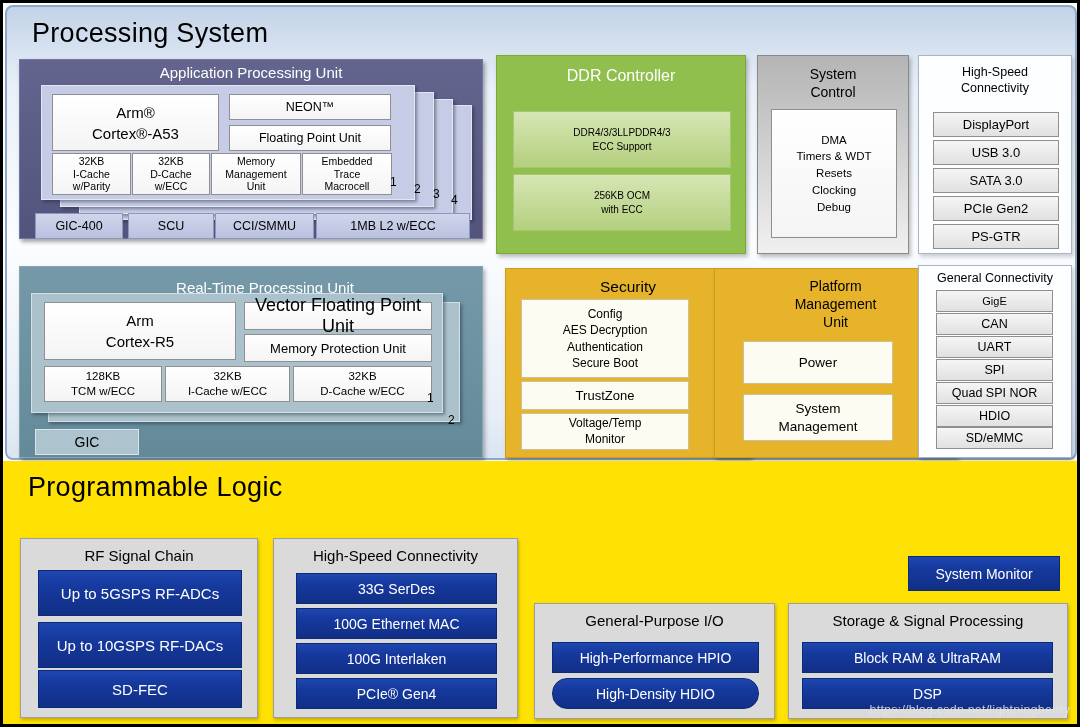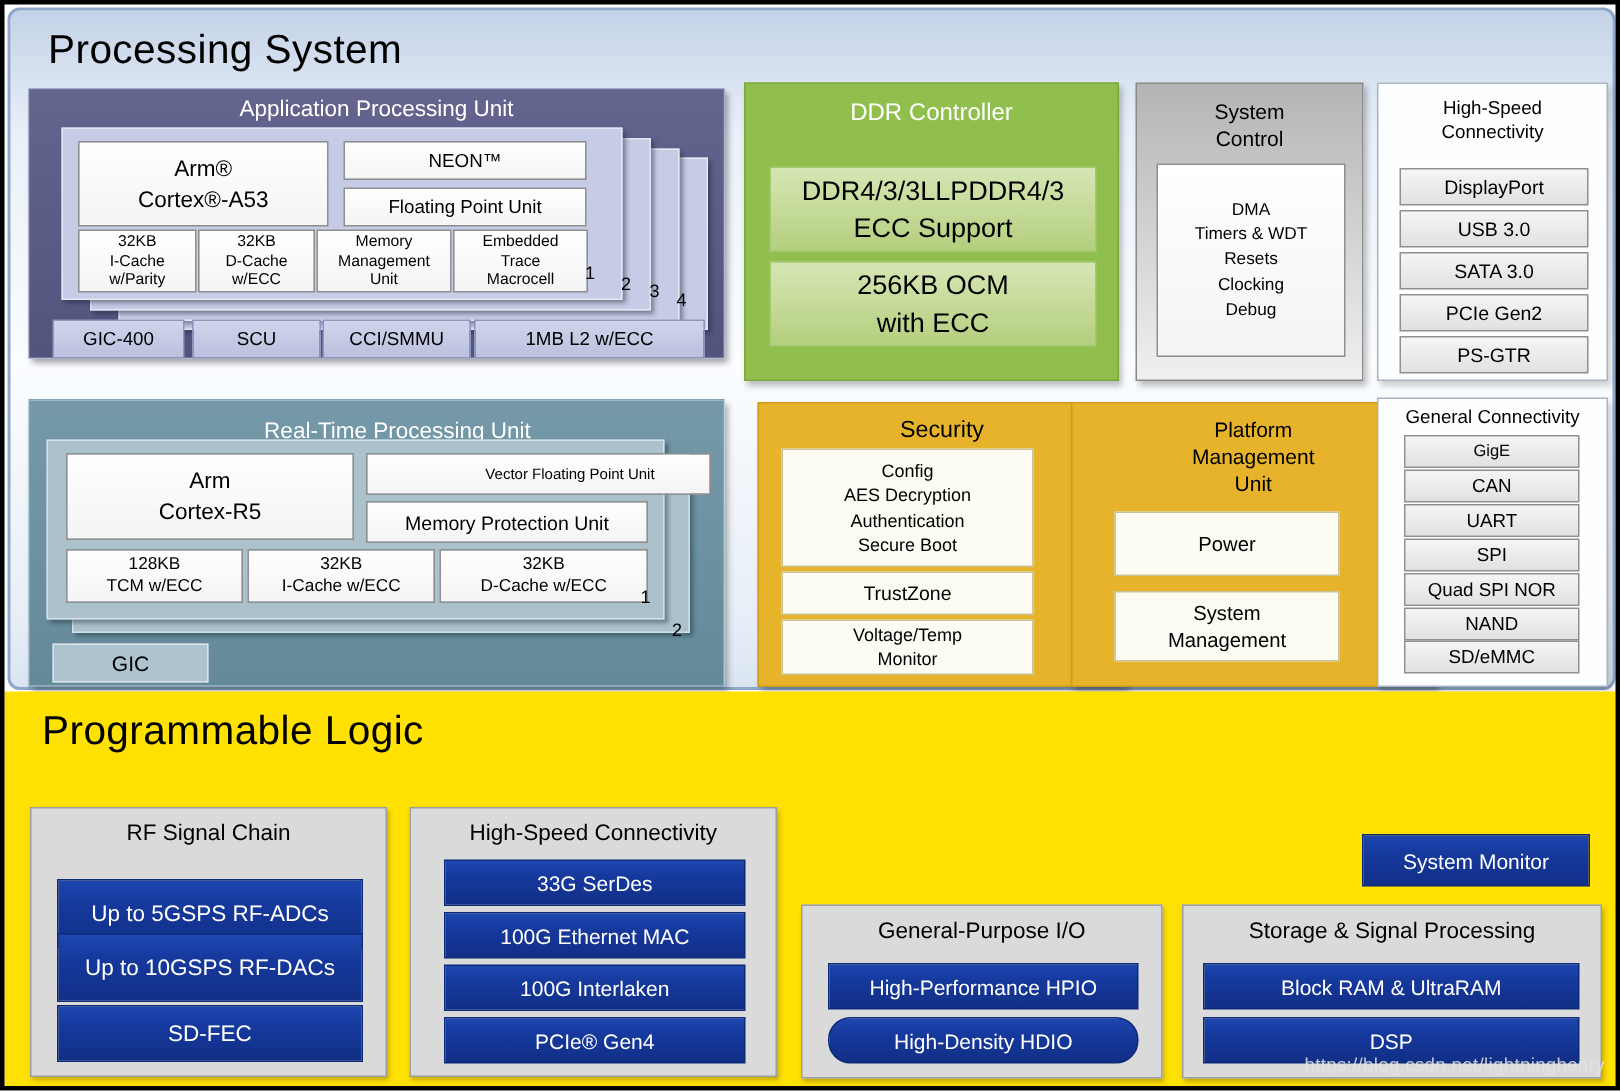--- a/index.html
+++ b/index.html
@@ -30,21 +30,21 @@
   
   .rpu{left:12px;top:259px;width:462px;height:190px;background:linear-gradient(180deg,#7599a8,#648a9a);
        border:1px solid #85a5b2;box-shadow:2px 3px 4px rgba(0,0,0,.3);}
   .rcard{background:#abc2cd;border:1px solid #d3e0e6;box-shadow:2px 2px 3px rgba(20,40,50,.45);}
   .gicbox{background:#adc3cd;border:1px solid #d8e4e9;font-size:14px;}
 
   
   .ddr{left:489px;top:48px;width:248px;height:197px;background:#90bf4d;border:1px solid #7aa83a;
        box-shadow:2px 3px 4px rgba(0,0,0,.25);}
   .ddr-title{font-size:16px;}
-  .greenbox{background:linear-gradient(180deg,#d6e6b4,#b4cf7e);border:1px solid #a6c873;font-size:18px;line-height:1.35;}
+  .greenbox{background:linear-gradient(180deg,#d6e6b4,#b4cf7e);border:1px solid #a6c873;font-size:10px;line-height:1.35;}
 
   
   .sysctl{left:750px;top:48px;width:150px;height:197px;background:linear-gradient(180deg,#b4b4b4,#f0f0f0);
           border:1px solid #8a8a8a;box-shadow:2px 3px 4px rgba(0,0,0,.25);}
   .sysctl-title{font-size:14px;line-height:1.3;}
   .sysctl-body{font-size:11.5px;line-height:1.45;}
 
   
   .wpanel{background:#fdfeff;border:1px solid #a9b4c4;box-shadow:2px 3px 4px rgba(0,0,0,.18);}
   .graybtn{background:linear-gradient(180deg,#f5f5f5,#e1e1e1);border:1px solid #8f8f8f;}
@@ -110,21 +110,21 @@
       <div class="abs lavbtn flexc" style="left:195px;top:153px;width:97px;height:24px;">CCI/SMMU</div>
       <div class="abs lavbtn flexc" style="left:296px;top:153px;width:152px;height:24px;">1MB L2 w/ECC</div>
     </div>
 
     <div class="abs rpu">
       <div class="abs blk-title white-t" style="top:12px;padding-left:28px;">Real-Time Processing Unit</div>
       <div class="abs rcard" style="left:28px;top:35px;width:410px;height:118px;"></div>
       <div class="abs rcard" style="left:11px;top:26px;width:410px;height:118px;">
         <div class="abs wbox flexc pre" style="left:12px;top:8px;width:190px;height:56px;font-size:15px;line-height:1.4;">Arm
 Cortex-R5</div>
-        <div class="abs wbox flexc" style="left:212px;top:8px;width:186px;height:26px;font-size:10px;padding-left:42px;">Vector Floating Point Unit</div>
+        <div class="abs wbox flexc" style="left:212px;top:8px;width:186px;height:26px;font-size:18px;">Vector Floating Point Unit</div>
         <div class="abs wbox flexc" style="left:212px;top:40px;width:186px;height:26px;font-size:13px;">Memory Protection Unit</div>
         <div class="abs wbox flexc pre" style="left:12px;top:72px;width:116px;height:34px;font-size:11.5px;line-height:1.3;">128KB
 TCM w/ECC</div>
         <div class="abs wbox flexc pre" style="left:133px;top:72px;width:123px;height:34px;font-size:11.5px;line-height:1.3;">32KB
 I-Cache w/ECC</div>
         <div class="abs wbox flexc pre" style="left:261px;top:72px;width:137px;height:34px;font-size:11.5px;line-height:1.3;">32KB
 D-Cache w/ECC</div>
       </div>
       <div class="abs corenum" style="left:407px;top:124px;">1</div>
       <div class="abs corenum" style="left:428px;top:146px;">2</div>
@@ -180,31 +180,31 @@
 Management</div>
     </div>
 
     <div class="abs wpanel genconn">
       <div class="abs blk-title" style="top:5px;font-size:12.5px;">General Connectivity</div>
       <div class="abs graybtn flexc" style="left:17px;top:24px;width:115px;height:20px;font-size:11px;">GigE</div>
       <div class="abs graybtn flexc" style="left:17px;top:47px;width:115px;height:20px;font-size:12.5px;">CAN</div>
       <div class="abs graybtn flexc" style="left:17px;top:70px;width:115px;height:20px;font-size:12.5px;">UART</div>
       <div class="abs graybtn flexc" style="left:17px;top:93px;width:115px;height:20px;font-size:12.5px;">SPI</div>
       <div class="abs graybtn flexc" style="left:17px;top:116px;width:115px;height:20px;font-size:12.5px;">Quad SPI NOR</div>
-      <div class="abs graybtn flexc" style="left:17px;top:139px;width:115px;height:20px;font-size:12.5px;">NAND</div>
+      <div class="abs graybtn flexc" style="left:17px;top:139px;width:115px;height:20px;font-size:12.5px;">HDIO</div>
       <div class="abs graybtn flexc" style="left:17px;top:161px;width:115px;height:20px;font-size:12.5px;">SD/eMMC</div>
     </div>
   </div>
 
   <div class="abs pl">
     <div class="abs pl-title">Programmable Logic</div>
 
     <div class="abs plpanel" style="left:17px;top:77px;width:236px;height:178px;">
       <div class="abs plpanel-title" style="top:8px;">RF Signal Chain</div>
-      <div class="abs navybox flexc rf-item" style="left:17px;top:47px;width:202px;height:44px;">Up to 5GSPS RF-ADCs</div>
+      <div class="abs navybox flexc rf-item" style="left:17px;top:31px;width:202px;height:44px;">Up to 5GSPS RF-ADCs</div>
       <div class="abs navybox flexc rf-item" style="left:17px;top:83px;width:202px;height:44px;">Up to 10GSPS RF-DACs</div>
       <div class="abs navybox flexc rf-item" style="left:17px;top:131px;width:202px;height:36px;">SD-FEC</div>
     </div>
 
     <div class="abs plpanel" style="left:270px;top:77px;width:243px;height:178px;">
       <div class="abs plpanel-title" style="top:8px;">High-Speed Connectivity</div>
       <div class="abs navybox flexc pl-item" style="left:22px;top:34px;width:199px;height:29px;">33G SerDes</div>
       <div class="abs navybox flexc pl-item" style="left:22px;top:69px;width:199px;height:29px;">100G Ethernet MAC</div>
       <div class="abs navybox flexc pl-item" style="left:22px;top:104px;width:199px;height:29px;">100G Interlaken</div>
       <div class="abs navybox flexc pl-item" style="left:22px;top:139px;width:199px;height:29px;">PCIe® Gen4</div>

